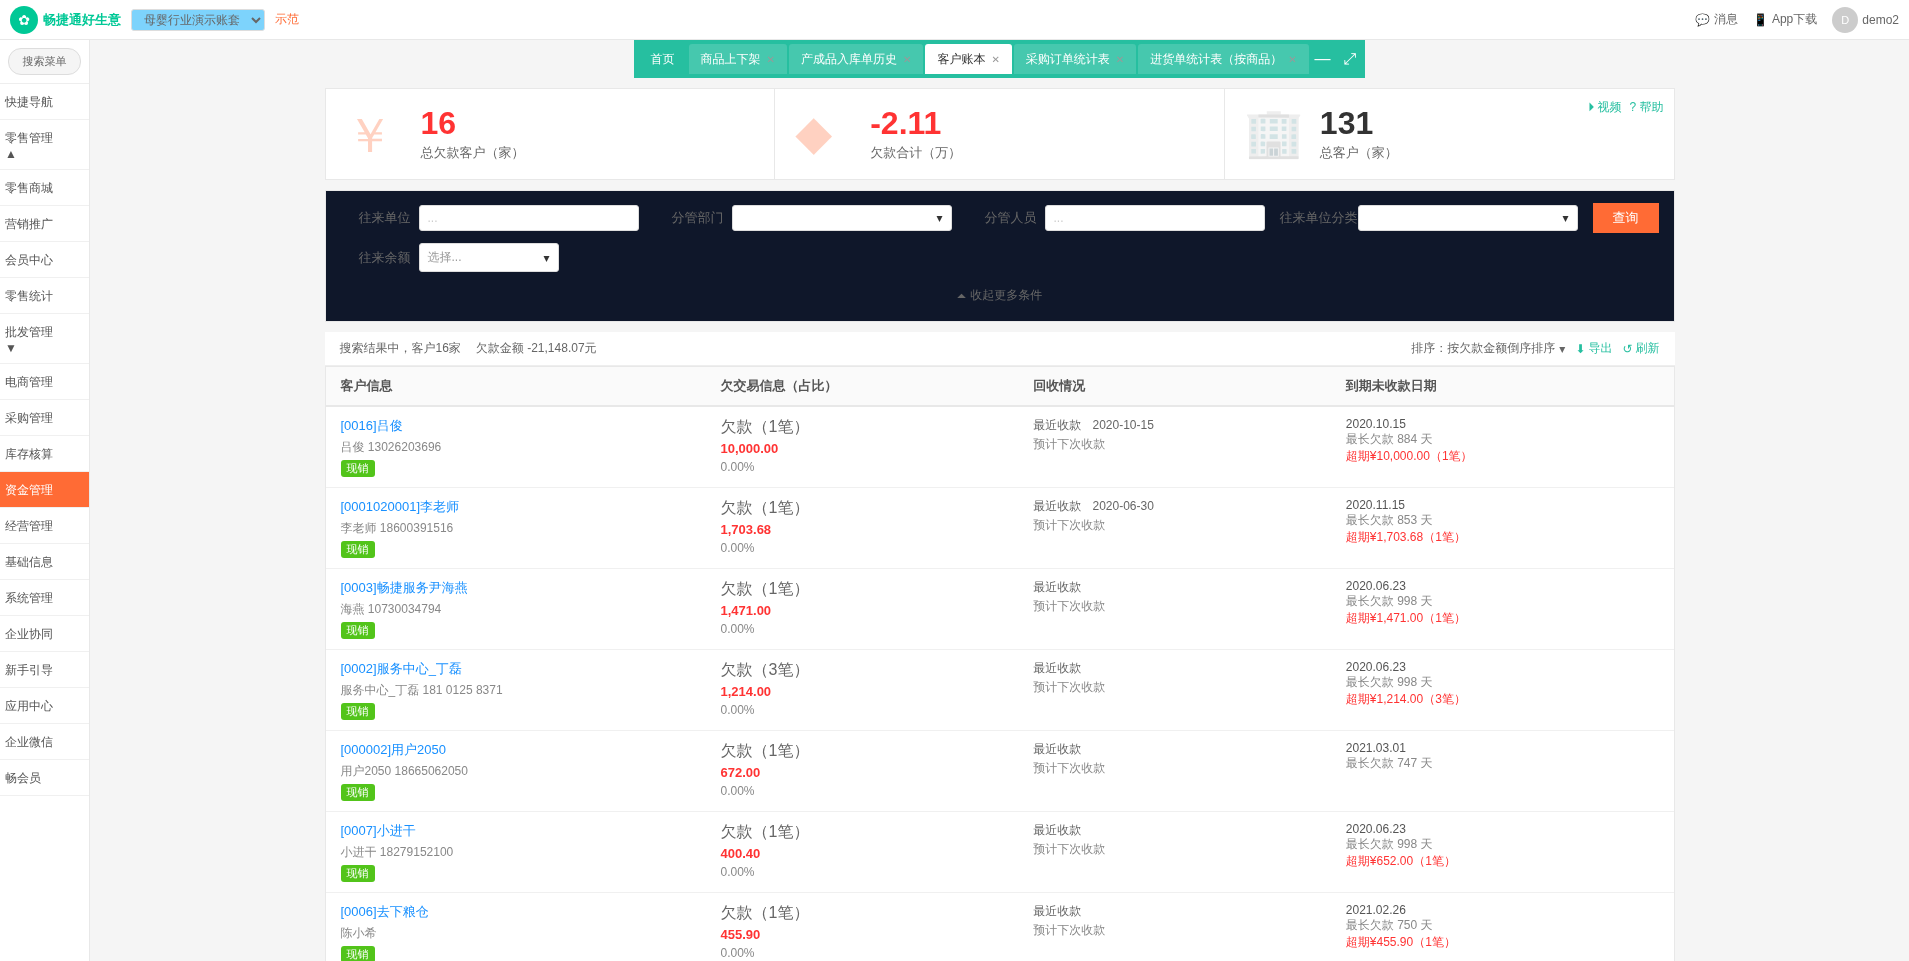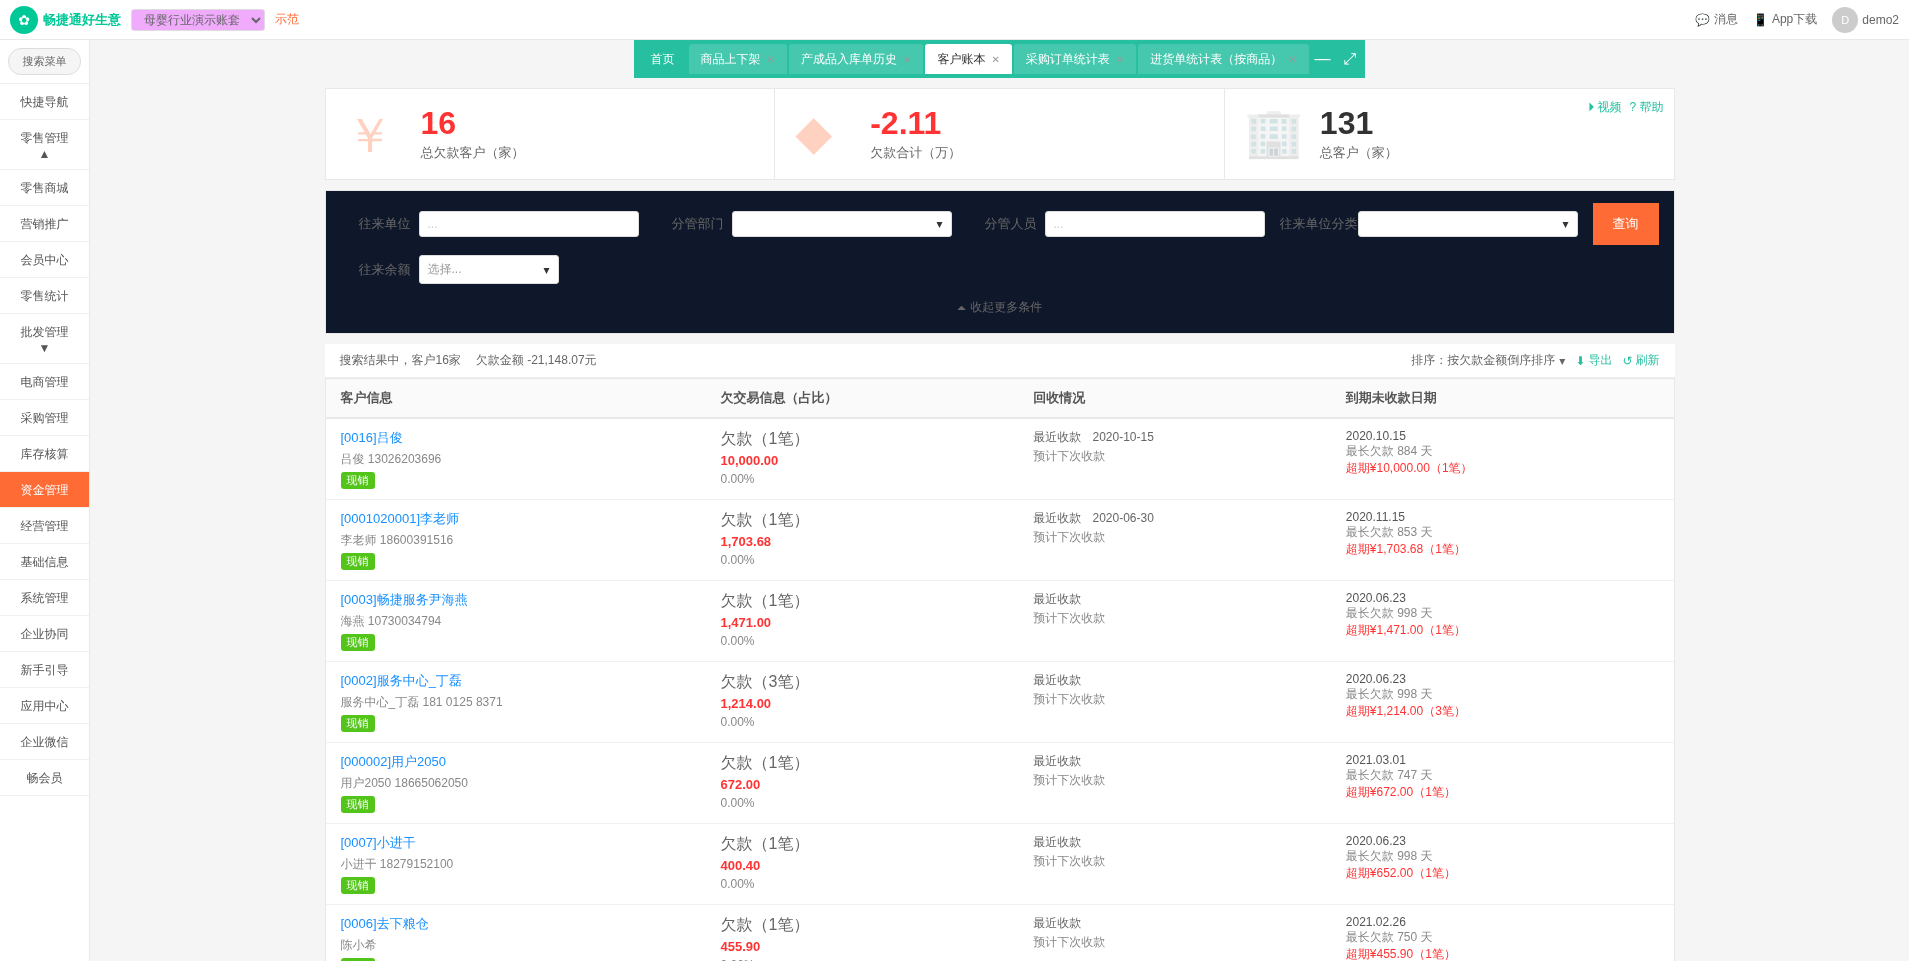--- a/index.html
+++ b/index.html
@@ -5,33 +5,33 @@
     * { box-sizing: border-box; margin: 0; padding: 0; }
     body { font-family: 'Microsoft YaHei', Arial, sans-serif; font-size: 13px; background: #f5f5f5; color: #333; overflow-x: hidden; }
 
     
     .app-container { display: flex; flex-direction: column; height: 961px; width: 1909px; }
     .top-bar { height: 40px; background: #fff; display: flex; align-items: center; border-bottom: 1px solid #e8e8e8; padding: 0 10px; justify-content: space-between; }
     .top-bar-left { display: flex; align-items: center; gap: 10px; }
     .logo-area { display: flex; align-items: center; gap: 5px; }
     .logo-icon { width: 28px; height: 28px; background: #00c896; border-radius: 50%; display: flex; align-items: center; justify-content: center; color: #fff; font-size: 14px; }
     .logo-text { color: #00c896; font-size: 13px; font-weight: bold; }
-    .store-select { font-size: 12px; color: #666; padding: 2px 8px; border: 1px solid #ddd; border-radius: 3px; background: #f0abfc; }
+    .store-select { font-size: 12px; color: #666; padding: 2px 8px; border: 1px solid #ddd; border-radius: 3px; background: #7dd3fc; }
     .top-bar-right { display: flex; align-items: center; gap: 15px; }
     .top-right-item { display: flex; align-items: center; gap: 4px; font-size: 12px; color: #666; cursor: pointer; }
     .avatar { width: 26px; height: 26px; background: #ccc; border-radius: 50%; display: flex; align-items: center; justify-content: center; font-size: 11px; color: #fff; }
 
     
     .main-wrapper { display: flex; flex: 1; overflow: hidden; }
 
     
     .sidebar { width: 90px; background: #fff; border-right: 1px solid #e8e8e8; display: flex; flex-direction: column; overflow-y: auto; }
     .sidebar-search { padding: 8px; border-bottom: 1px solid #eee; }
     .sidebar-search-btn { width: 100%; padding: 5px; background: #f5f5f5; border: 1px solid #ddd; border-radius: 13px; font-size: 11px; color: #666; cursor: pointer; text-align: center; }
-    .sidebar-item { padding: 8px 5px; text-align: center; cursor: pointer; font-size: 12px; color: #555; border-bottom: 1px solid #f0f0f0; }
+    .sidebar-item { padding: 8px 5px; text-align: left; cursor: pointer; font-size: 12px; color: #555; border-bottom: 1px solid #f0f0f0; }
     .sidebar-item.active { background: #ff6b35; color: #fff; }
     .sidebar-item .item-label { display: block; margin-top: 2px; }
 
     
     .content-area { flex: 1; display: flex; flex-direction: column; overflow: hidden; align-items: center; }
 
     
     .tab-bar { height: 38px; background: #26bfa0; display: flex; align-items: center; padding: 0 5px; gap: 2px; position: relative; }
     .tab-item { height: 30px; padding: 0 12px; display: flex; align-items: center; gap: 6px; font-size: 12px; cursor: pointer; border-radius: 3px 3px 0 0; color: #fff; background: rgba(255,255,255,0.15); }
     .tab-item.active { background: #fff; color: #333; }
@@ -58,21 +58,21 @@
     .stat-card-actions { position: absolute; top: 10px; right: 10px; display: flex; gap: 8px; font-size: 12px; color: #666; }
 
     
     .filter-area { background: #0f172a; padding: 12px 15px; margin-bottom: 10px; border: 1px solid #e8e8e8; }
     .filter-row { display: flex; align-items: center; gap: 15px; margin-bottom: 10px; }
     .filter-item { display: flex; align-items: center; gap: 8px; }
     .filter-label { font-size: 13px; color: #666; white-space: nowrap; width: 70px; text-align: right; }
     .filter-input { border: 1px solid #ddd; border-radius: 3px; padding: 5px 8px; font-size: 12px; color: #333; min-width: 200px; background: #fff; }
     .filter-select { border: 1px solid #ddd; border-radius: 3px; padding: 5px 8px; font-size: 12px; color: #333; min-width: 200px; background: #fff; display: flex; align-items: center; justify-content: space-between; cursor: pointer; }
     .filter-more { display: flex; align-items: center; justify-content: center; gap: 4px; font-size: 12px; color: #666; cursor: pointer; padding: 5px; }
-    .query-btn { background: #ff6b35; color: #fff; border: none; border-radius: 0; padding: 12px 20px; font-size: 13px; cursor: pointer; }
+    .query-btn { background: #ff6b35; color: #fff; border: none; border-radius: 0; padding: 6px 20px; font-size: 13px; cursor: pointer; }
 
     
     .results-bar { display: flex; align-items: center; justify-content: space-between; padding: 8px 15px; background: #fff; border-bottom: 1px solid #eee; font-size: 12px; color: #666; }
     .results-bar-left { display: flex; gap: 15px; }
     .results-bar-right { display: flex; gap: 10px; align-items: center; }
     .sort-select { display: flex; align-items: center; gap: 4px; cursor: pointer; }
     .action-link { color: #26bfa0; cursor: pointer; display: flex; align-items: center; gap: 3px; }
 
     
     .data-table { background: #fff; border: 1px solid #e8e8e8; }
@@ -438,21 +438,20 @@
             </div>
             <div>
               <div class="recover-info">
                 <span>最近收款</span>
               </div>
               <div class="recover-date">预计下次收款</div>
             </div>
             <div>
               <div class="due-date">2021.03.01</div>
               <div class="overdue-days">最长欠款 747 天</div>
-              <div class="overdue-link">超期¥672.00（1笔）</div>
             </div>
           </div>
 
           <div class="table-row">
             <div>
               <div class="customer-name">[0007]小进干</div>
               <div class="customer-sub">小进干  18279152100</div>
               <span class="status-badge xian">现销</span>
             </div>
             <div>

